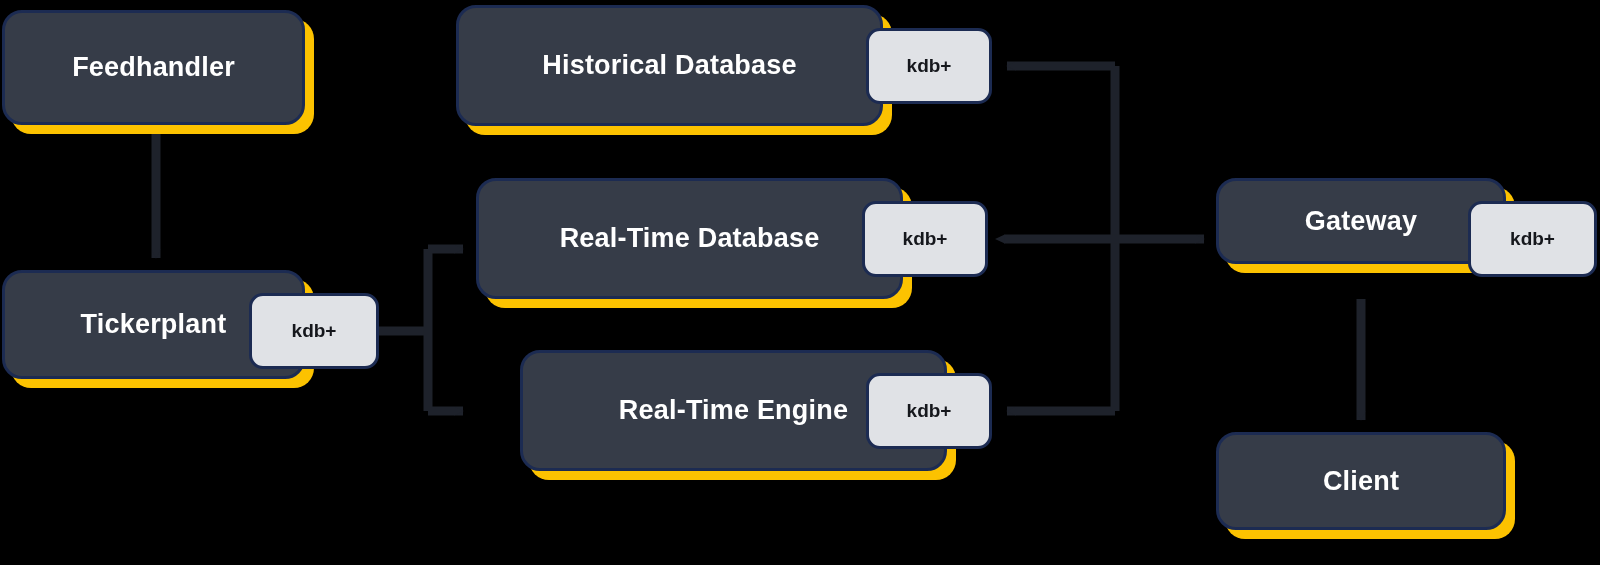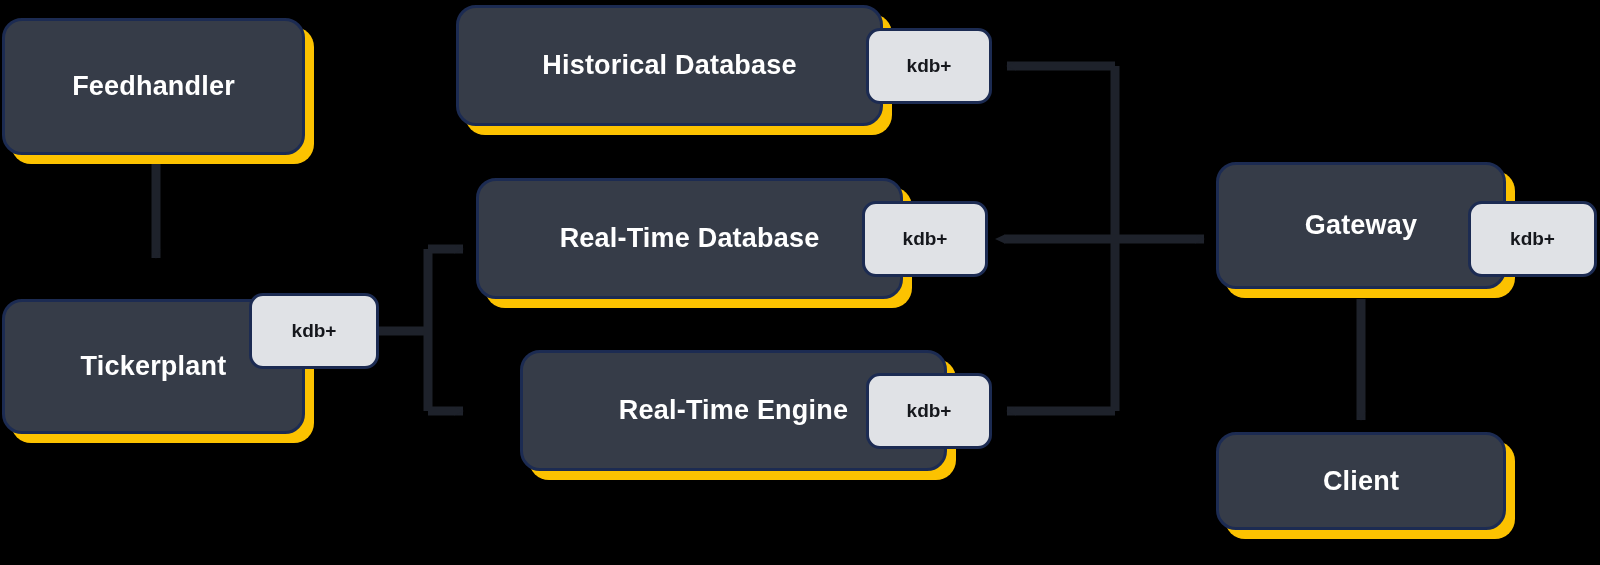--- a/index.html
+++ b/index.html
@@ -116,28 +116,28 @@
       <path d="M1115,66 L1007,66" marker-end="url(#arrow-end)"></path>
 
       <path d="M1115,411 L1007,411" marker-end="url(#arrow-end)"></path>
 
       <path d="M1004,239 L1204,239" marker-start="url(#arrow-start)" marker-end="url(#arrow-end)"></path>
 
       <path d="M1361,299 L1361,420" marker-end="url(#arrow-end)"></path>
     </g>
   </svg>
 
-  <div class="node" style="left:2px; top:10px; width:303px; height:137px;margin-top:8px;">
+  <div class="node" style="left:2px; top:10px; width:303px; height:115px;">
     <div class="node-shadow"></div>
     <div class="node-body">
       <span class="node-label">Feedhandler</span>
     </div>
   </div>
 
-  <div class="node" style="left:2px; top:270px; width:303px; height:135px;margin-top:29px;">
+  <div class="node" style="left:2px; top:270px; width:303px; height:109px;">
     <div class="node-shadow"></div>
     <div class="node-body">
       <span class="node-label">Tickerplant</span>
     </div>
   </div>
   <div class="badge" style="left:249px; top:293px; width:130px; height:76px;">
     <span class="badge-label">kdb+</span>
   </div>
 
   <div class="node" style="left:456px; top:5px; width:427px; height:121px;">
@@ -163,21 +163,21 @@
   <div class="node" style="left:476px; top:350px; width:427px; height:121px;margin-left:44px;">
     <div class="node-shadow"></div>
     <div class="node-body">
       <span class="node-label">Real-Time Engine</span>
     </div>
   </div>
   <div class="badge" style="left:866px; top:373px; width:126px; height:76px;">
     <span class="badge-label">kdb+</span>
   </div>
 
-  <div class="node" style="left:1216px; top:162px; width:290px; height:127px;">
+  <div class="node" style="left:1216px; top:178px; width:290px; height:86px;">
     <div class="node-shadow"></div>
     <div class="node-body">
       <span class="node-label">Gateway</span>
     </div>
   </div>
   <div class="badge" style="left:1468px; top:201px; width:129px; height:76px;">
     <span class="badge-label">kdb+</span>
   </div>
 
   <div class="node" style="left:1216px; top:432px; width:290px; height:98px;">

